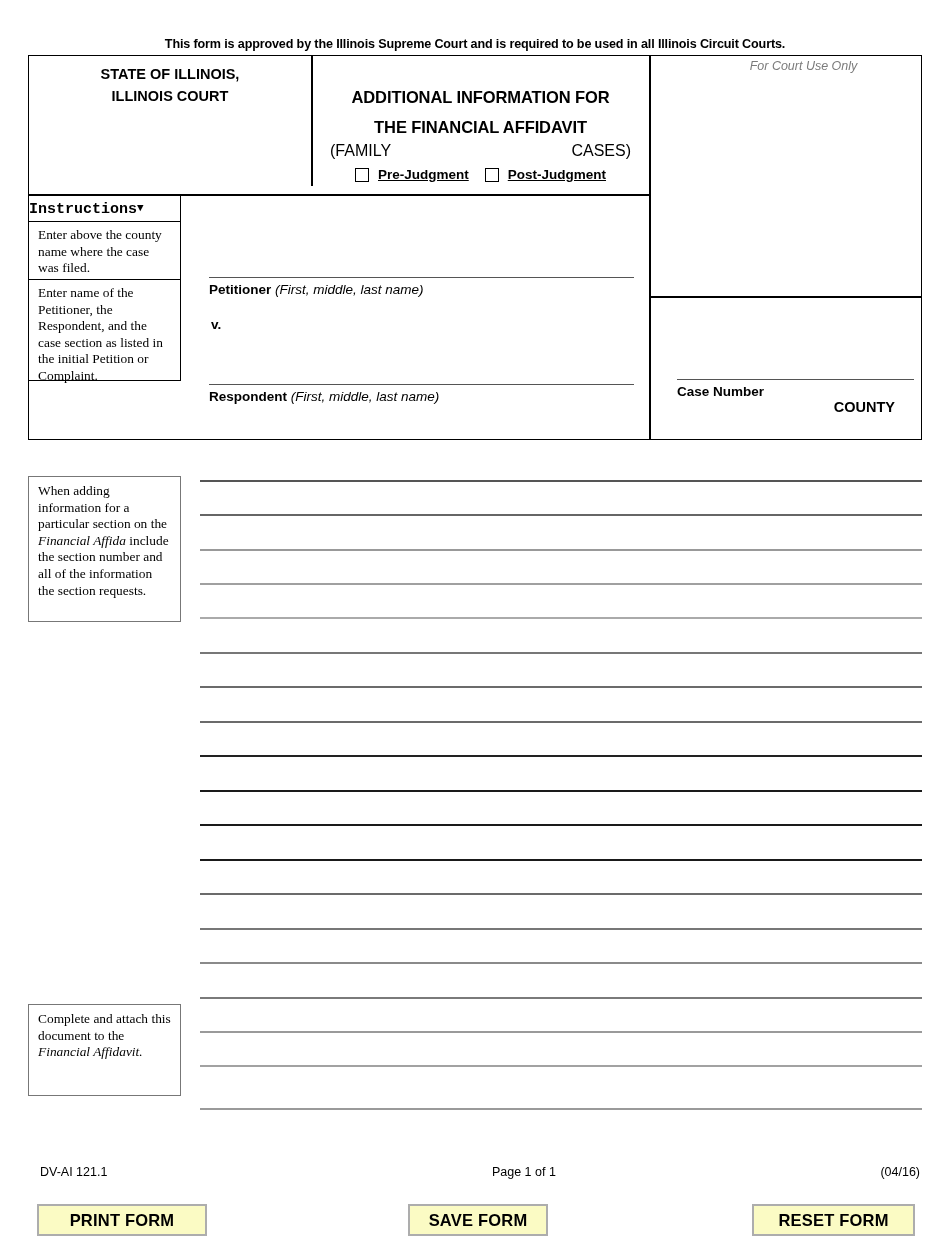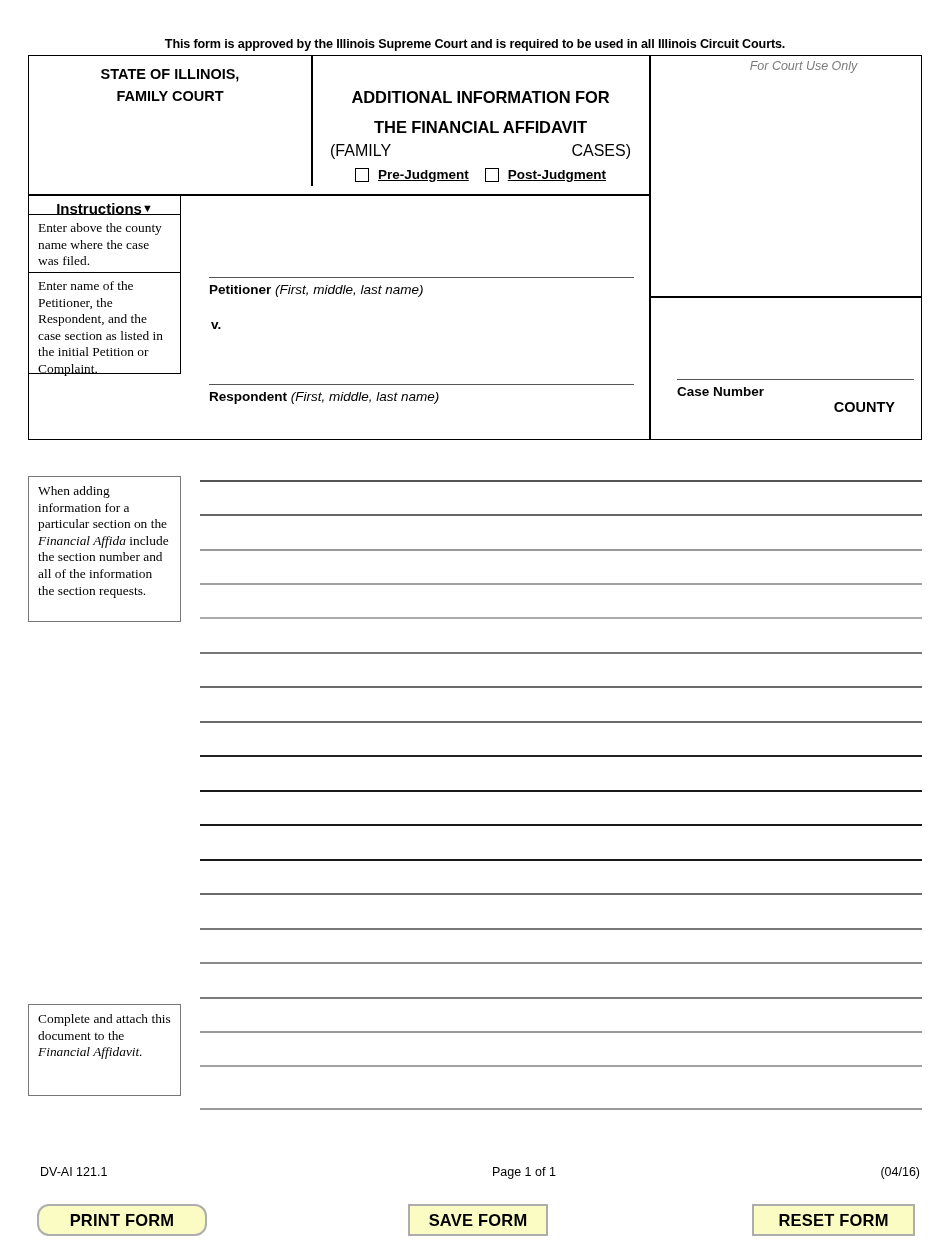--- a/index.html
+++ b/index.html
@@ -153,24 +153,23 @@
     position: absolute;
     left: 0;
     top: 139px;
     width: 152px;
     box-sizing: border-box;
   }
   .instr-head {
     border: 1.2px solid #000;
     border-left: none;
     border-top: none;
-    height: 20px;
+    height: 27px;
     line-height: 26px;
-    text-align: center;
-    font-family: Liberation Sans, sans-serif;
+    font-family: Liberation Mono, monospace;
     font-weight: bold;
     font-size: 15px;
     box-sizing: border-box;
   }
   .caret {
     font-size: 11px;
     vertical-align: 2px;
   }
   .instr-cell {
     border-right: 1.2px solid #000;
@@ -298,39 +297,39 @@
     font-family: "Liberation Sans", sans-serif;
     font-weight: bold;
     font-size: 16.5px;
     color: #000;
     display: flex;
     align-items: center;
     justify-content: center;
     cursor: pointer;
     letter-spacing: 0.2px;
   }
-  #btn-print { left: 37px; width: 170px; border-radius: 12px; }
+  #btn-print { left: 37px; width: 170px; }
   #btn-save  { left: 408px; width: 140px; }
   #btn-reset { left: 752px; width: 163px; }
 </style>
 </head>
 <body>
 
 <div class="approval-banner">This form is approved by the Illinois Supreme Court and is required to be used in all Illinois Circuit Courts.</div>
 
 <div class="caption-table">
 
   <div class="vrule-a"></div>
   <div class="vrule-b"></div>
   <div class="hrule-a"></div>
   <div class="hrule-b"></div>
 
   <div class="state-block">
     <div class="state-line1">STATE OF ILLINOIS,</div>
-    <div class="state-line2">FAMILY COURT</div>
+    <div class="state-line2">ILLINOIS COURT</div>
   </div>
   <div class="county-line">COUNTY</div>
 
   <div class="title-block">
     <div class="form-title">ADDITIONAL INFORMATION FOR</div>
     <div class="form-title">THE FINANCIAL AFFIDAVIT</div>
     <div class="case-type-row">
       <span>(FAMILY</span>
       <span>CASES)</span>
     </div>

